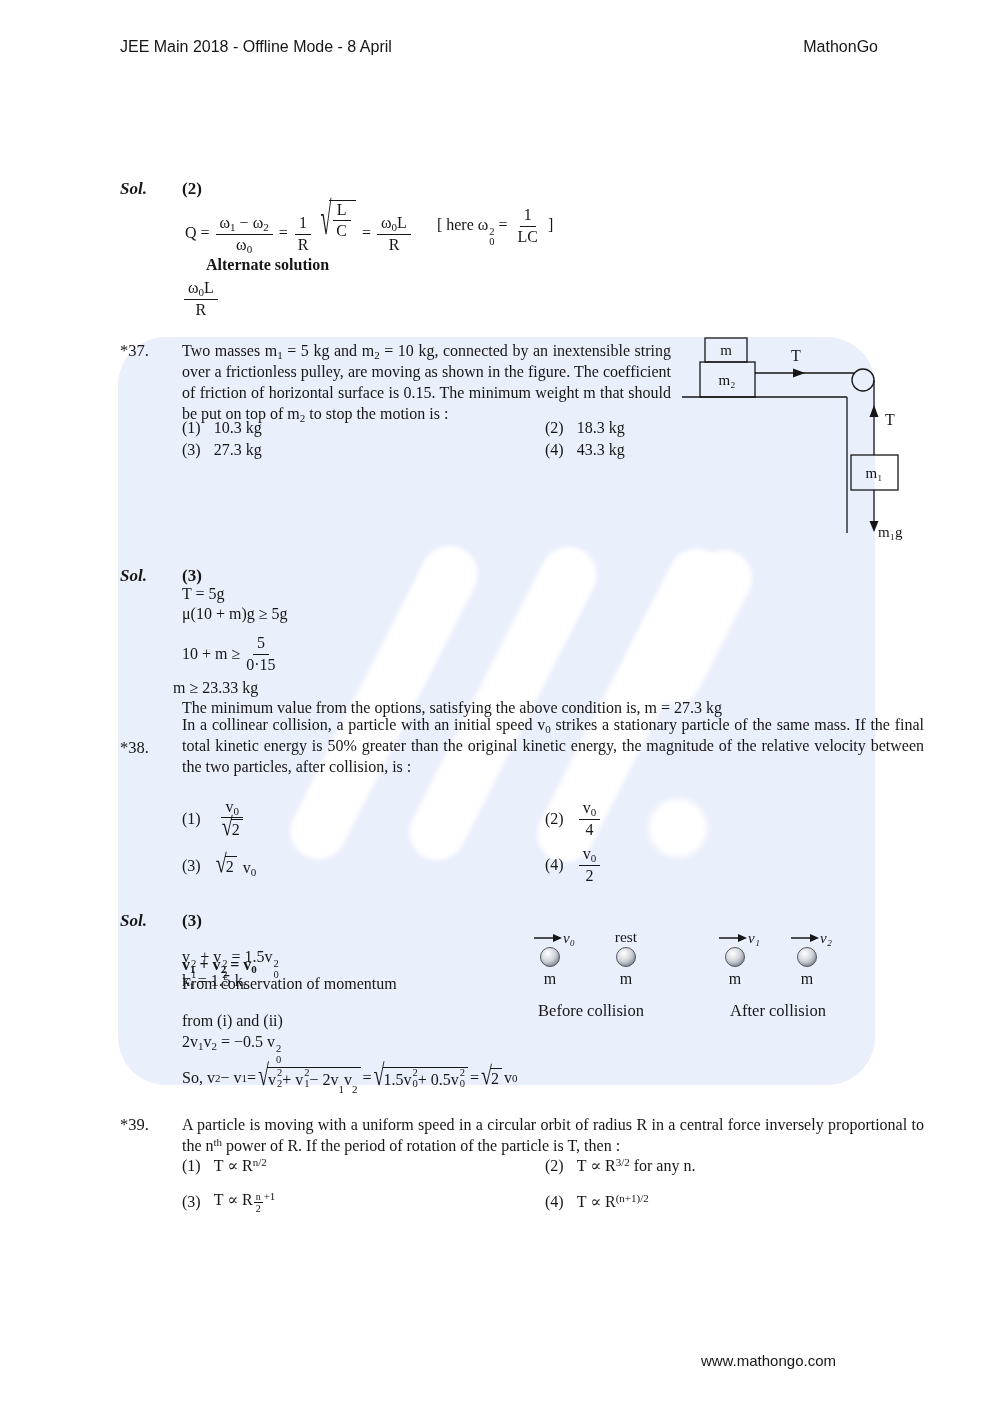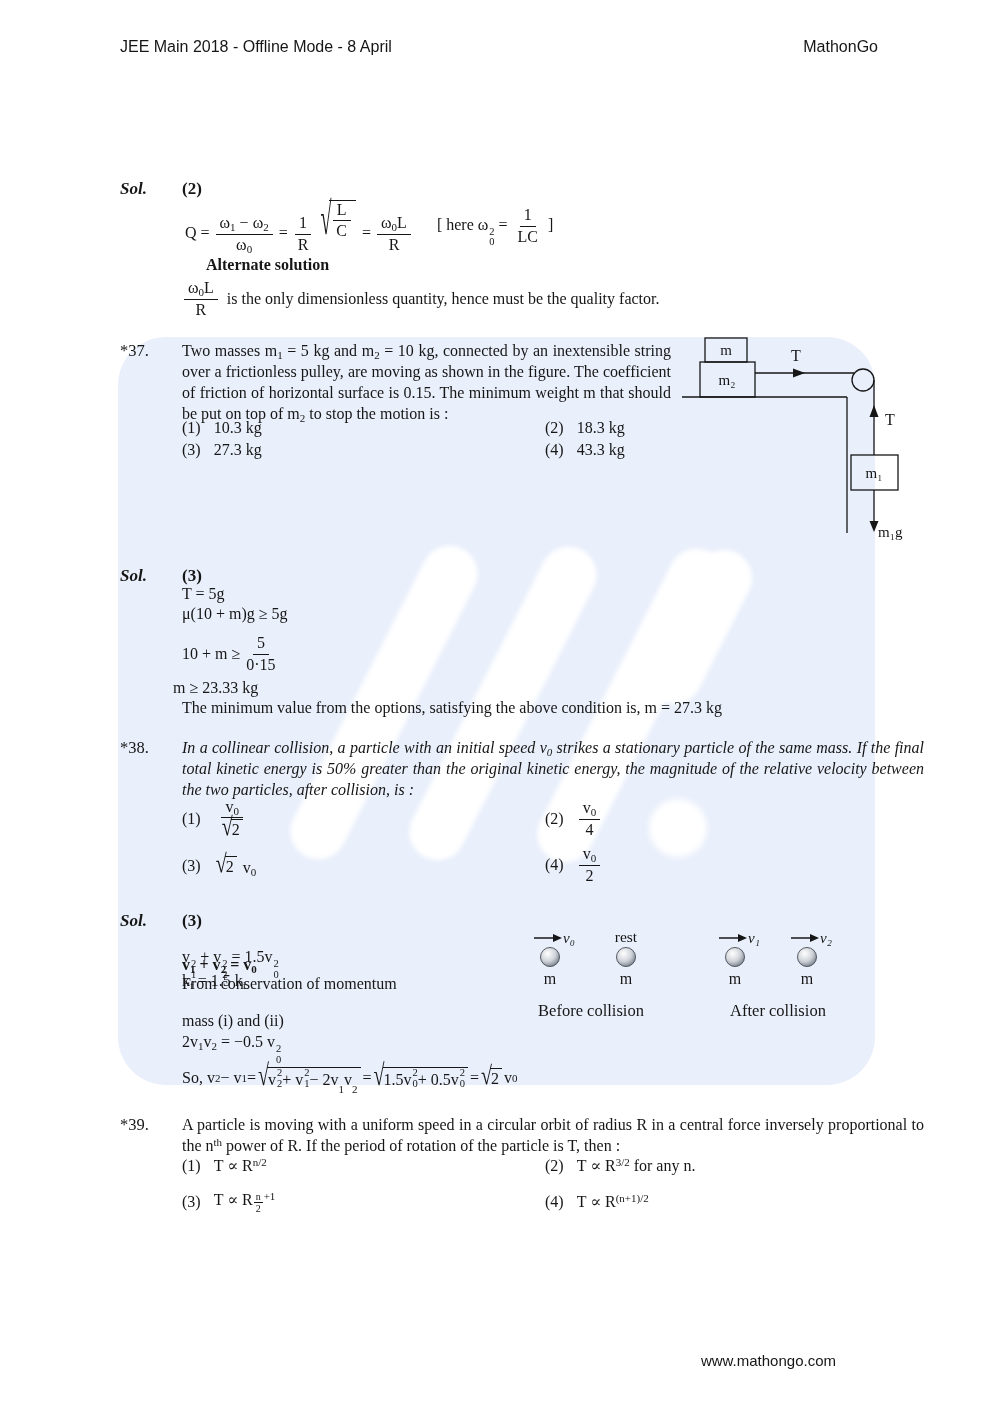--- a/index.html
+++ b/index.html
@@ -91,21 +91,20 @@
             <span class="fn">1</span>
             <span class="fd">LC</span>
           </span> ]</span>
     </div>
     <div class="abs bold" style="left:182px;top:256px;margin-left:24px;">Alternate solution</div>
     <div class="eqrow" style="left:182px;top:277px;height:44px;gap:7px;">
       <span><span class="frac">
             <span class="fn">ω<sub>0</sub>L</span>
             <span class="fd">R</span>
           </span></span>
-      <span>is the only dimensionless quantity, hence must be the quality factor.</span>
     </div>
 
     <div class="abs qnum" style="left:120px;top:341px;">*37.</div>
     <div class="para" style="left:182px;top:340px;width:489px;">Two masses m<sub>1</sub> = 5 kg and m<sub>2</sub> = 10 kg, connected by an inextensible string over a frictionless pulley, are moving as shown in the figure. The coefficient of friction of horizontal surface is 0.15. The minimum weight m that should be put on top of m<sub>2</sub> to stop the motion is :</div>
     <div class="opt" style="left:182px;top:419px;">
       <span>(1)</span>
       <span>10.3 kg</span>
     </div>
     <div class="opt" style="left:545px;top:419px;">
       <span>(2)</span>
@@ -150,21 +149,21 @@
     <div class="abs" style="left:182px;top:585px;">T = 5g</div>
     <div class="abs" style="left:182px;top:605px;">μ(10 + m)g ≥ 5g</div>
     <div class="eqrow" style="left:182px;top:630px;height:48px;">10 + m ≥ <span class="frac">
           <span class="fn">5</span>
           <span class="fd">0·15</span>
         </span></div>
     <div class="abs" style="left:173px;top:679px;">m ≥ 23.33 kg</div>
     <div class="abs" style="left:182px;top:699px;">The minimum value from the options, satisfying the above condition is, m = 27.3 kg</div>
 
     <div class="abs qnum" style="left:120px;top:738px;">*38.</div>
-    <div class="para" style="left:182px;top:737px;width:742px;font-style:italic;">In a collinear collision, a particle with an initial speed v<sub>0</sub> strikes a stationary particle of the same mass. If the final total kinetic energy is 50% greater than the original kinetic energy, the magnitude of the relative velocity between the two particles, after collision, is :</div>
+    <div class="para" style="left:182px;top:714px;width:742px;">In a collinear collision, a particle with an initial speed v<sub>0</sub> strikes a stationary particle of the same mass. If the final total kinetic energy is 50% greater than the original kinetic energy, the magnitude of the relative velocity between the two particles, after collision, is :</div>
     <div class="opt" style="left:182px;top:797px;height:44px;">
       <span>(1)</span>
       <span><span class="frac">
             <span class="fn">v<sub>0</sub></span>
             <span class="fd"><span class="sqrt">
                 <span class="rad">√</span>
                 <span class="vin">2</span>
               </span></span>
           </span></span>
     </div>
@@ -198,21 +197,21 @@
           <span>1</span>
         </span> + v<span class="ss">
           <span>2</span>
           <span>2</span>
         </span> = 1.5v<span class="ss">
           <span>2</span>
           <span>0</span>
         </span></div>
     <div class="abs" style="left:182px;top:975px;">From conservation of momentum</div>
     <div class="abs" style="left:182px;top:956px;font-weight:bold;">v<sub>1</sub> + v<sub>2</sub> = v<sub>0</sub></div>
-    <div class="abs" style="left:182px;top:1012px;">mass (i) and (ii)</div>
+    <div class="abs" style="left:182px;top:1012px;">from (i) and (ii)</div>
     <div class="abs" style="left:182px;top:1033px;">2v<sub>1</sub>v<sub>2</sub> = −0.5 v<span class="ss">
           <span>2</span>
           <span>0</span>
         </span></div>
     <div class="eqrow" style="left:182px;top:1058px;height:40px;">So,  v<sub>2</sub> − v<sub>1</sub> = <span class="sqrt">
           <span class="rad">√</span>
           <span class="vin">v<span class="ss">
               <span>2</span>
               <span>2</span>
             </span> + v<span class="ss">

